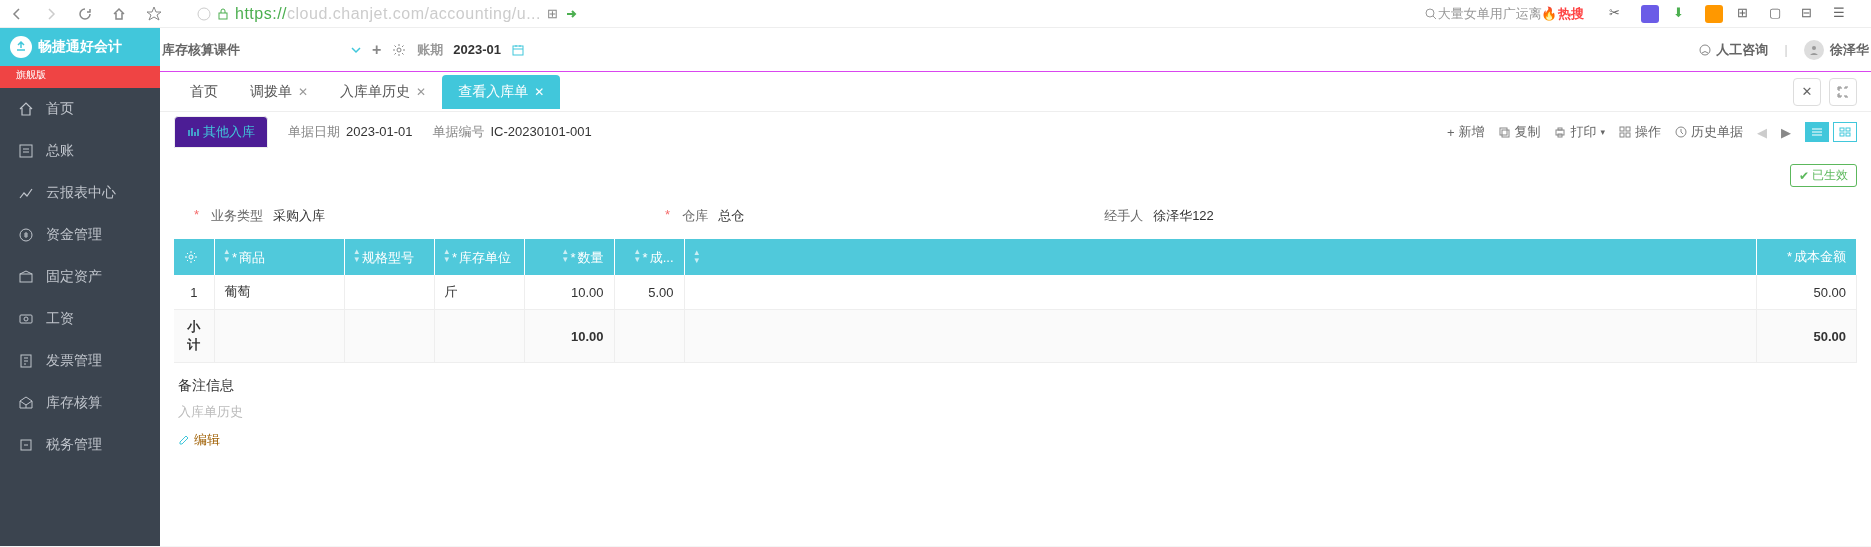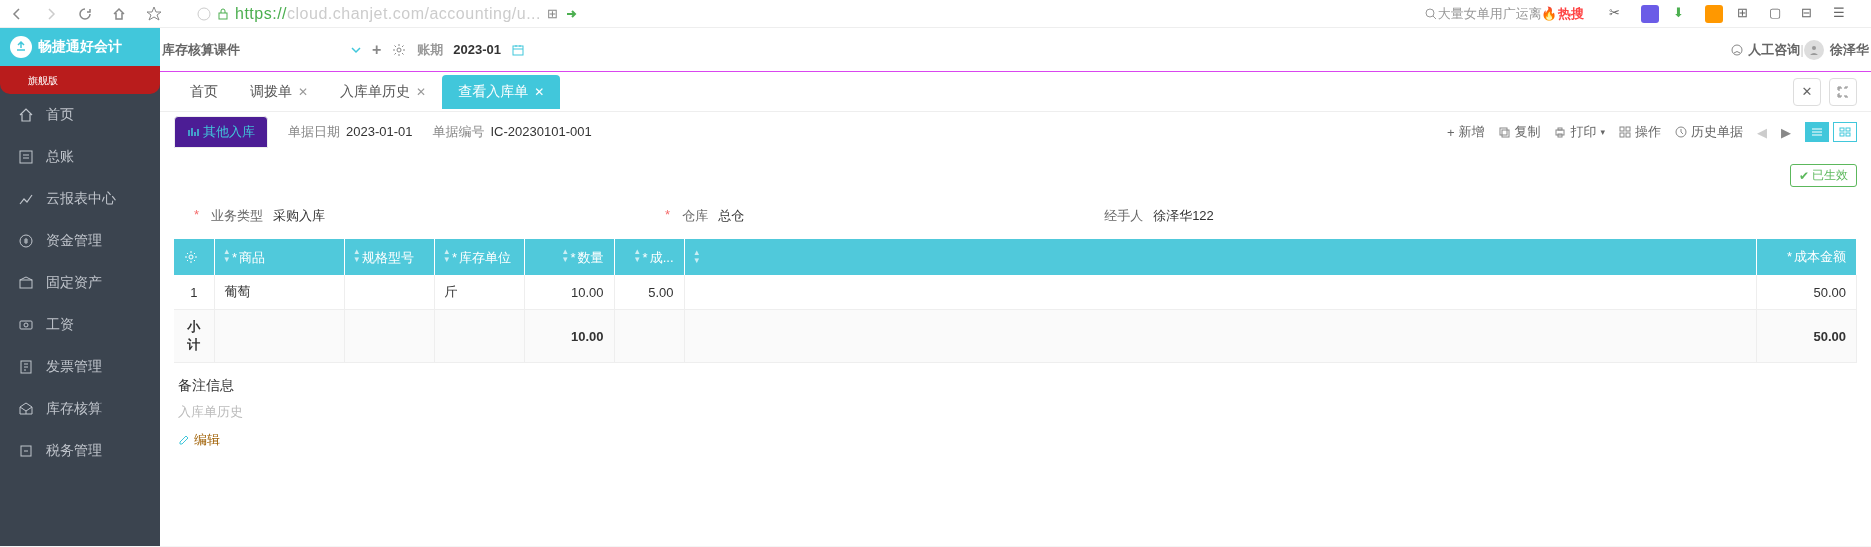--- a/index.html
+++ b/index.html
@@ -12,30 +12,30 @@
 .search-box { display: flex; align-items: center; color: #999; padding: 0 10px; }
 .hot { color: #ff4444; font-weight: bold; }
 .br-icons { display: flex; gap: 14px; align-items: center; padding-right: 10px; }
 .br-icons span { display: inline-block; width: 18px; height: 18px; }
 
 .app { display: flex; height: 518px; }
 .sidebar { width: 160px; background: #3b444f; color: #c0c5cc; display: flex; flex-direction: column; }
 .logo { background: #41c7db; color: #fff; padding: 8px 10px; display: flex; align-items: center; gap: 6px; }
 .logo-icon { width: 22px; height: 22px; background: #fff; border-radius: 50%; display: flex; align-items: center; justify-content: center; color: #41c7db; font-size: 12px; }
 .logo-text { font-size: 14px; font-weight: bold; }
-.logo-sub { font-size: 10px; margin-top: 8px; color: #fff; padding-left: 28px; }
-.logo-wrap { background: #b91c1c; padding-bottom: 6px; border-radius: 10px; }
+.logo-sub { font-size: 10px; margin-top: 2px; color: #fff; padding-left: 16px; }
+.logo-wrap { background: #ef4444; padding-bottom: 6px; }
 .nav-item { padding: 12px 18px; display: flex; align-items: center; gap: 12px; cursor: pointer; font-size: 14px; }
 .nav-icon { width: 16px; height: 16px; display: inline-flex; align-items: center; justify-content: center; }
 
 .main { flex: 1; background: #fff; display: flex; flex-direction: column; position: relative; }
 .topbar { height: 44px; display: flex; align-items: center; padding: 0 2px; gap: 10px; border-bottom: 1px solid #d946ef; font-weight: bold; }
 .selector { display: flex; align-items: center; gap: 8px; color: #666; min-width: 200px; }
 .chev-down { color: #41c7db; }
-.topbar-right { margin-left: auto; display: flex; align-items: center; color: #666; }
+.topbar-right { margin-left: auto; display: flex; align-items: center; gap: 16px; color: #666; }
 .period-label { color: #999; }
 .period-val { color: #333; }
 
 .tabs { height: 40px; display: flex; align-items: center; padding: 0 14px; gap: 0; border-bottom: 1px solid #eee; }
 .tab { padding: 8px 16px; color: #555; cursor: pointer; display: flex; align-items: center; gap: 6px; font-size: 14px; }
 .tab.active { background: #41c7db; color: #fff; border-radius: 4px 4px 0 0; }
 .tab-close { font-size: 12px; color: #999; }
 .tab.active .tab-close { color: #fff; }
 .tabs-right { margin-left: auto; display: flex; gap: 8px; align-items: center; }
 .close-all { width: 28px; height: 28px; border: 1px solid #ddd; border-radius: 4px; display: flex; align-items: center; justify-content: center; color: #666; cursor: pointer; }

